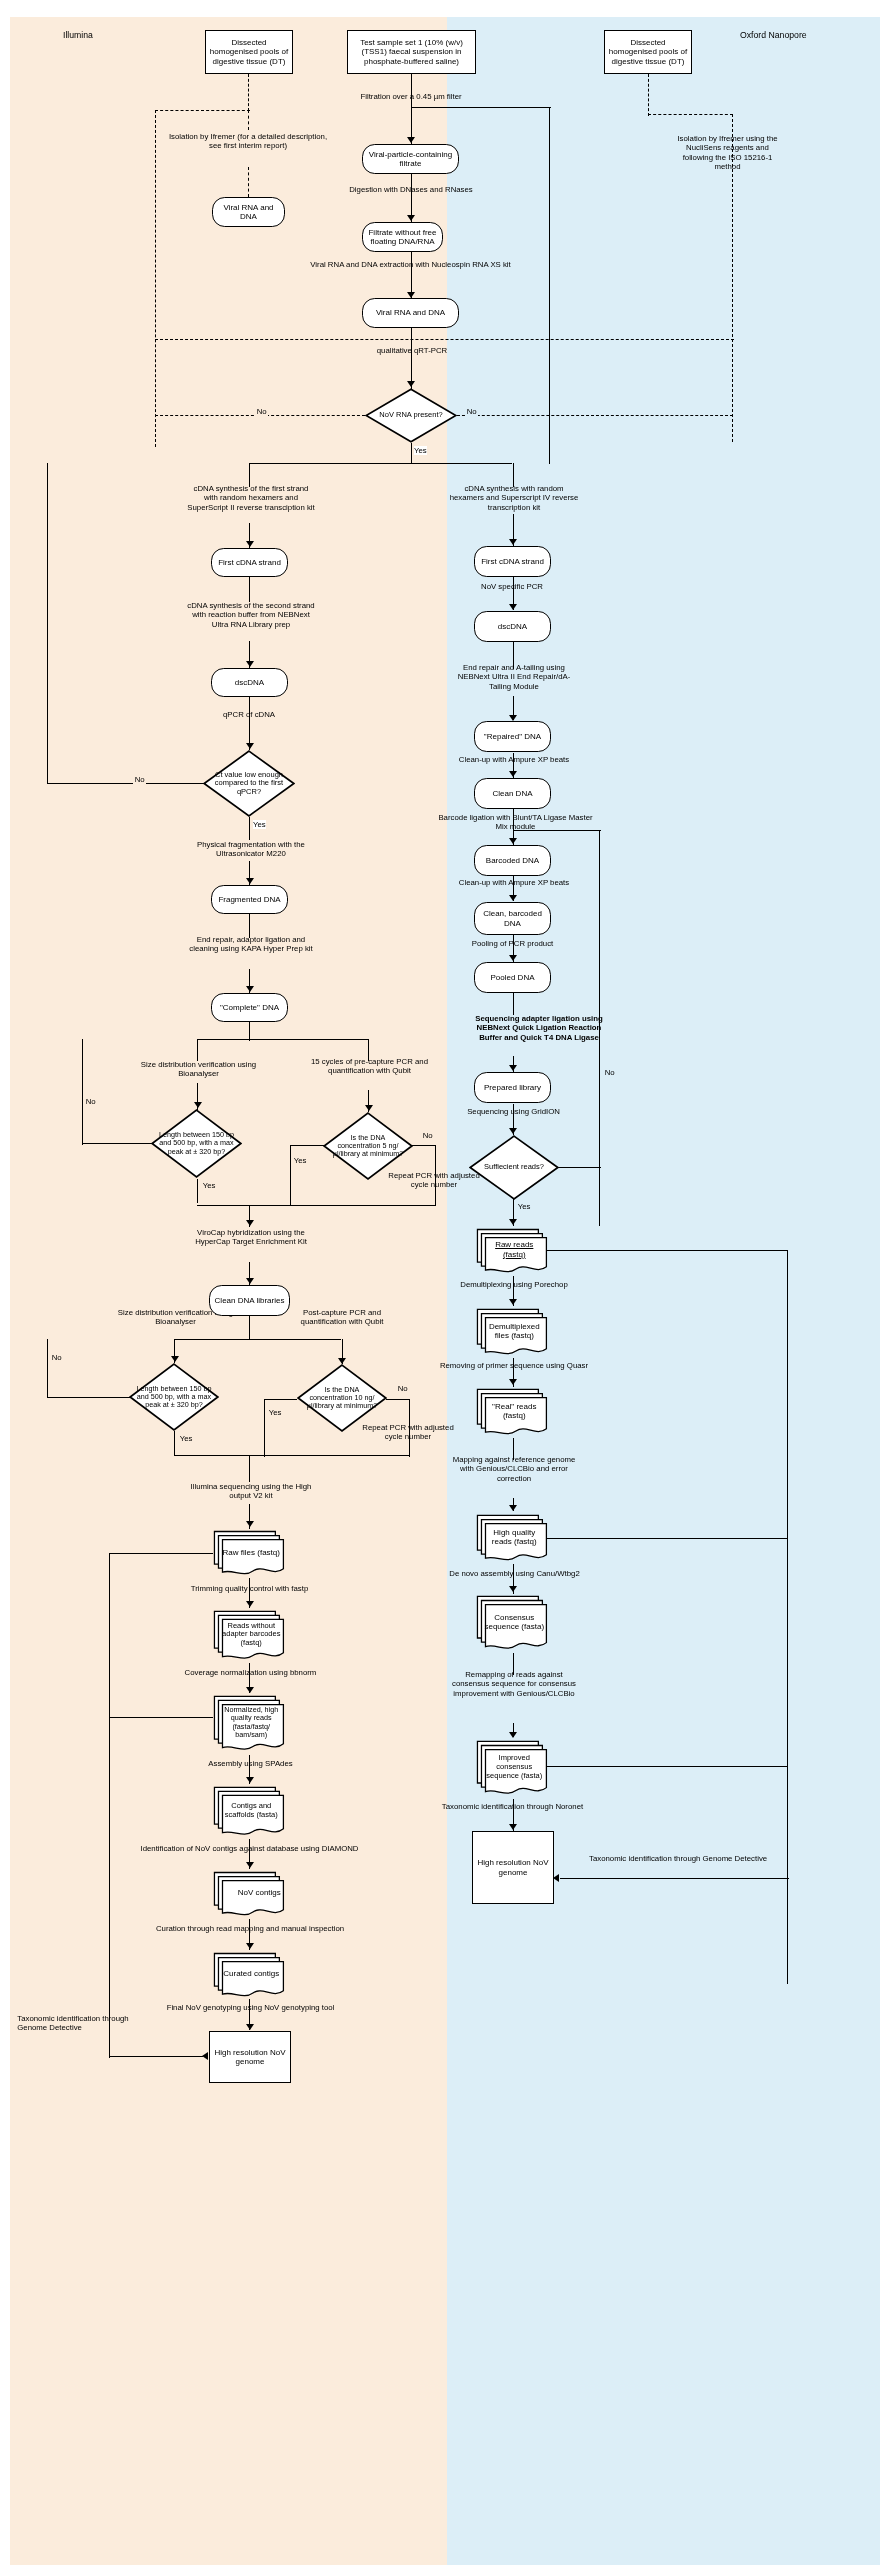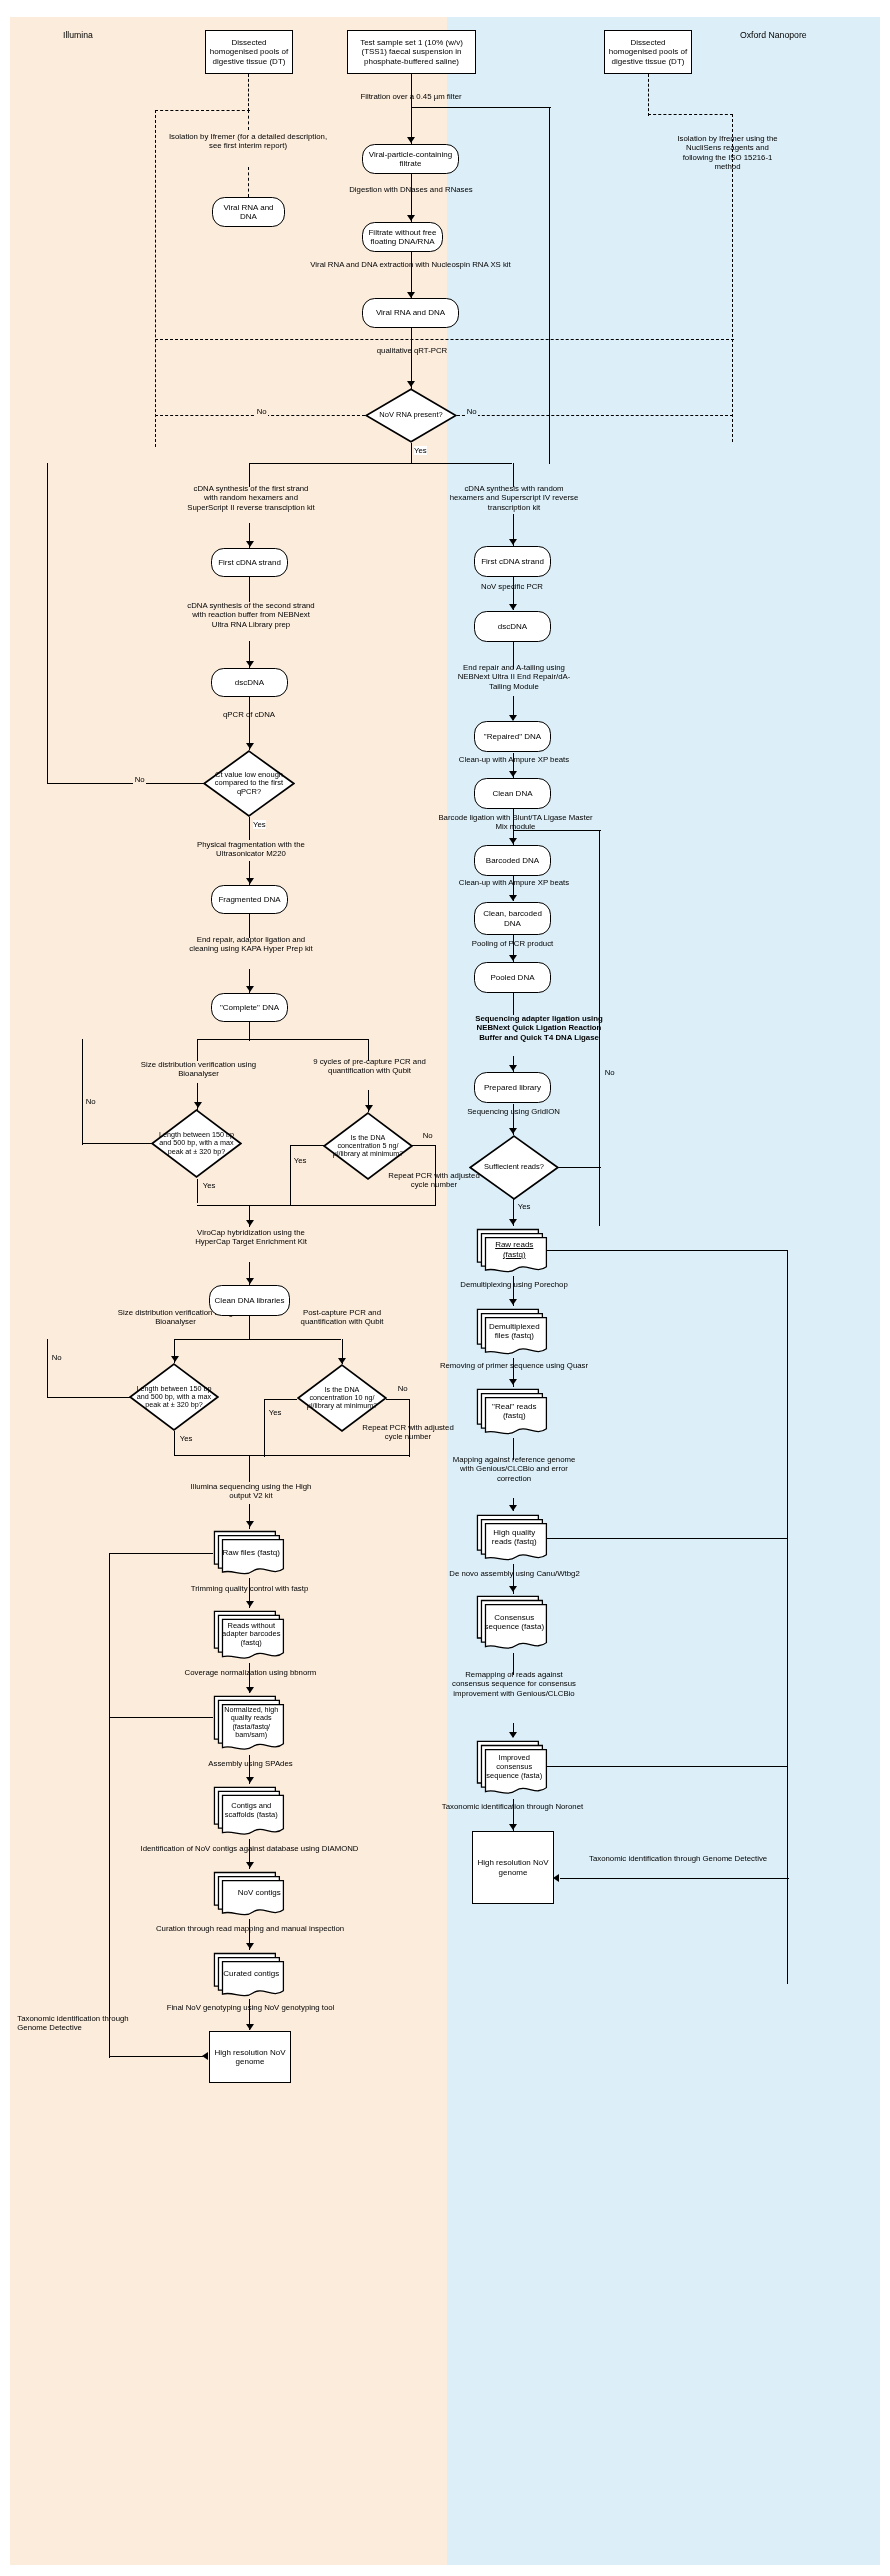--- a/index.html
+++ b/index.html
@@ -180,21 +180,21 @@
     <div class="dlabel" style="width:84%;font-size:7.2px;">Length between 150 bp and 500 bp, with a max peak at ± 320 bp?</div>
   </div>
   <div class="edge h" style="left:82px;top:1143px;width:70px;"></div>
   <div class="edge v" style="left:82px;top:1039px;height:106px;"></div>
   <div class="yn yn-ill" style="left:84px;top:1097px;">No</div>
 
   <div class="edge v" style="left:197px;top:1179px;height:24px;"></div>
   <div class="yn yn-ill" style="left:201px;top:1181px;">Yes</div>
 
   <div class="edge v" style="left:368px;top:1039px;height:22px;"></div>
-  <div class="lbl" style="left:307px;top:1057px;width:125px;">9 cycles of pre-capture PCR and quantification with Qubit</div>
+  <div class="lbl" style="left:307px;top:1057px;width:125px;">15 cycles of pre-capture PCR and quantification with Qubit</div>
   <div class="edge v" style="left:368px;top:1090px;height:22px;"></div>
   <div class="arrow" style="left:365px;top:1105px;"></div>
 
   <div class="node diamond" style="left:323px;top:1112px;width:90px;height:68px;">
     <svg class="dshape" viewBox="0 0 156 118" preserveAspectRatio="none">
       <polygon points="78,2 154,59 78,116 2,59" fill="#fff" stroke="#000" stroke-width="3"></polygon>
     </svg>
     <div class="dlabel" style="width:86%;font-size:7.2px;">Is the DNA concentration 5 ng/µl/library at minimum?</div>
   </div>
 

